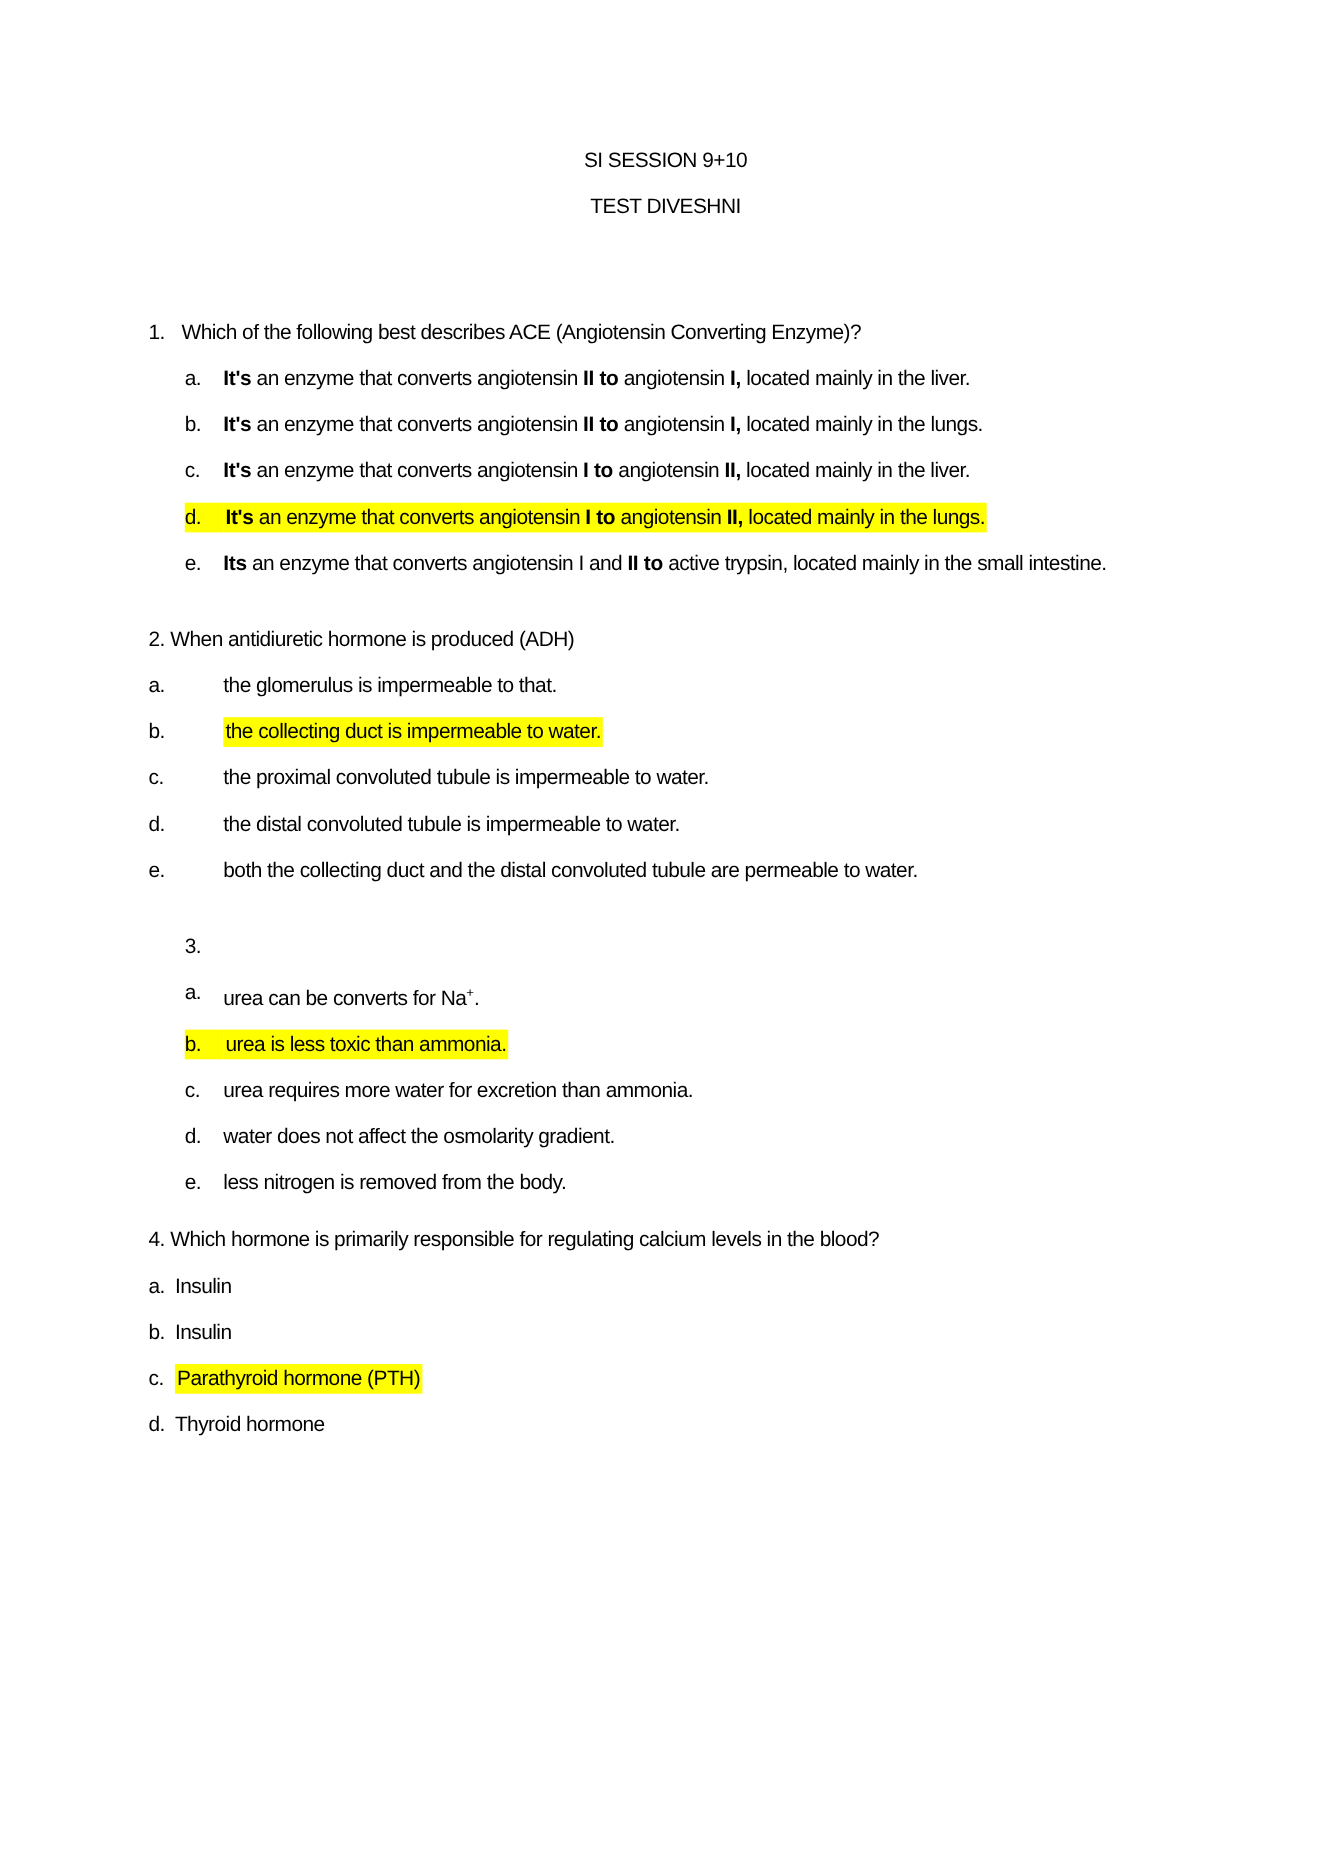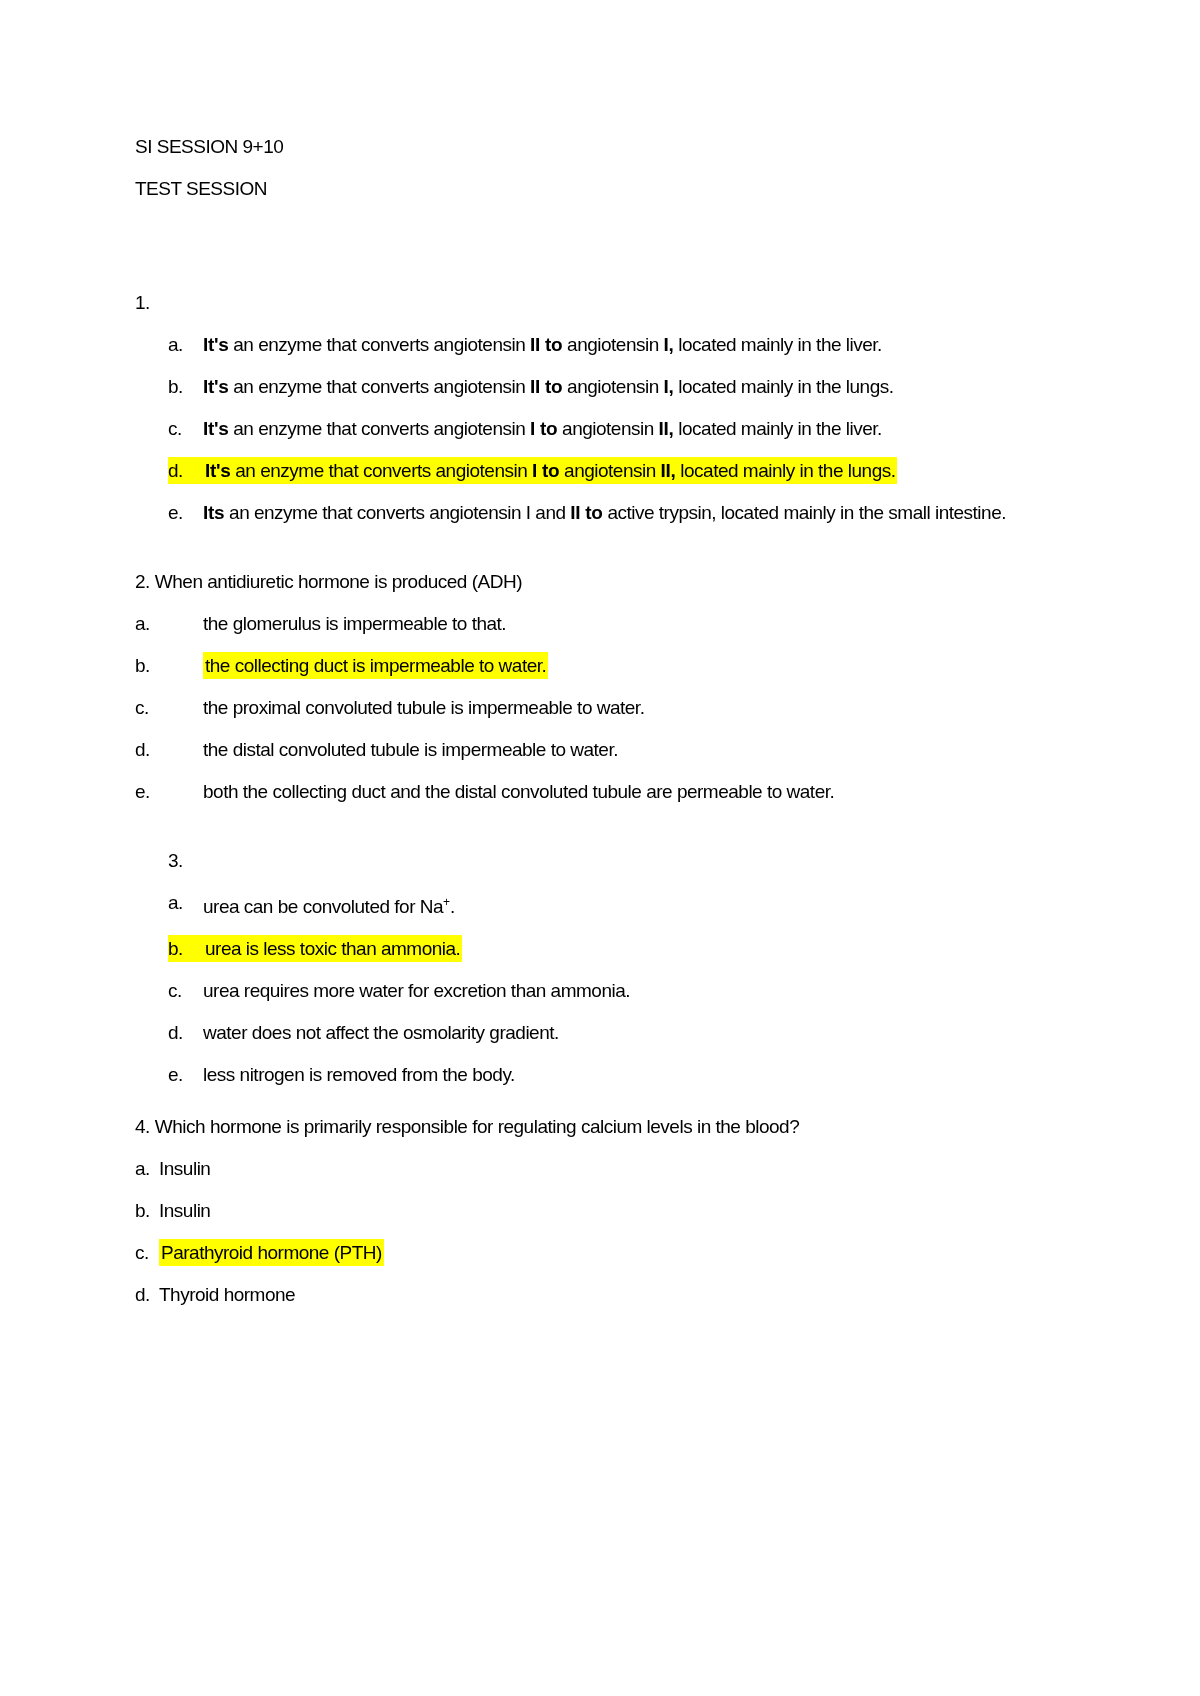--- a/index.html
+++ b/index.html
@@ -7,21 +7,21 @@
     position:relative;
     width:1200px;height:1696px;
     background:#ffffff;color:#000;
     font-family:"Liberation Sans",sans-serif;
     font-size:19px;letter-spacing:-0.5px;
     box-sizing:border-box;
     padding:133px 125px 0 135px;
     overflow:hidden;
   }
   .line{line-height:27px;min-height:27px;margin-bottom:15px;}
-  .doc-header .line{}
+  .doc-header .line{text-align:center;}
   #questions{margin-top:87px;}
   .question{margin:0;}
   .question.gap-after{margin-bottom:42px;}
   .q-header{display:flex;}
   .q-hanging .q-header .q-num{flex:0 0 30px;}
   .q-indented .q-header{margin-left:33px;}
   .q-indented .q-header .q-num{flex:0 0 35px;}
   .q-inline-tab .q-header,.q-inline .q-header{display:block;margin-top:25px;}
   .q-inline-tab .q-header .q-num,.q-inline .q-header .q-num{margin-right:5px;}
   .opt{display:flex;}
@@ -34,26 +34,27 @@
   .opt-letter.hl-block{background:var(--hl,#ffff00);}
   .opt-text b,.q-prompt b{font-weight:700;letter-spacing:-0.3px;}
   sup{font-size:12px;letter-spacing:0;}
 </style>
 </head>
 <body>
 
 <div class="page" style="--hl: #ffff00;">
   <div class="doc-header">
     <div class="line">SI SESSION 9+10</div>
-    <div class="line">TEST SESSION</div>
+    <div class="line">TEST DIVESHNI</div>
   </div>
   <div id="questions">
       <div class="question q-hanging gap-after">
         <div class="q-header line">
           <span class="q-num">1.</span>
+          <span class="q-prompt">Which of the following best describes ACE (Angiotensin Converting Enzyme)?</span>
         </div>
         <div class="opt line">
           <span class="opt-letter">a.</span>
           <span class="opt-text"><b>It's</b><span> an enzyme that converts angiotensin </span><b>II to</b><span> angiotensin </span><b>I,</b><span> located mainly in the liver.</span></span>
         </div>
         <div class="opt line">
           <span class="opt-letter">b.</span>
           <span class="opt-text"><b>It's</b><span> an enzyme that converts angiotensin </span><b>II to</b><span> angiotensin </span><b>I,</b><span> located mainly in the lungs.</span></span>
         </div>
         <div class="opt line">
@@ -91,21 +92,21 @@
           <span class="opt-letter">e.</span>
           <span class="opt-text"><span>both the collecting duct and the distal convoluted tubule are permeable to water.</span></span>
         </div>
       </div>
       <div class="question q-indented">
         <div class="q-header line">
           <span class="q-num">3.</span>
         </div>
         <div class="opt line">
           <span class="opt-letter">a.</span>
-          <span class="opt-text"><span>urea can be convoluted for Na</span><sup>+</sup><span>.</span></span>
+          <span class="opt-text"><span>urea can be converts for Na</span><sup>+</sup><span>.</span></span>
         </div>
         <div class="opt line">
           <span class="opt-letter hl-block">b.</span>
           <span class="opt-text"><mark class="hl"><span>urea is less toxic than ammonia.</span></mark></span>
         </div>
         <div class="opt line">
           <span class="opt-letter">c.</span>
           <span class="opt-text"><span>urea requires more water for excretion than ammonia.</span></span>
         </div>
         <div class="opt line">

